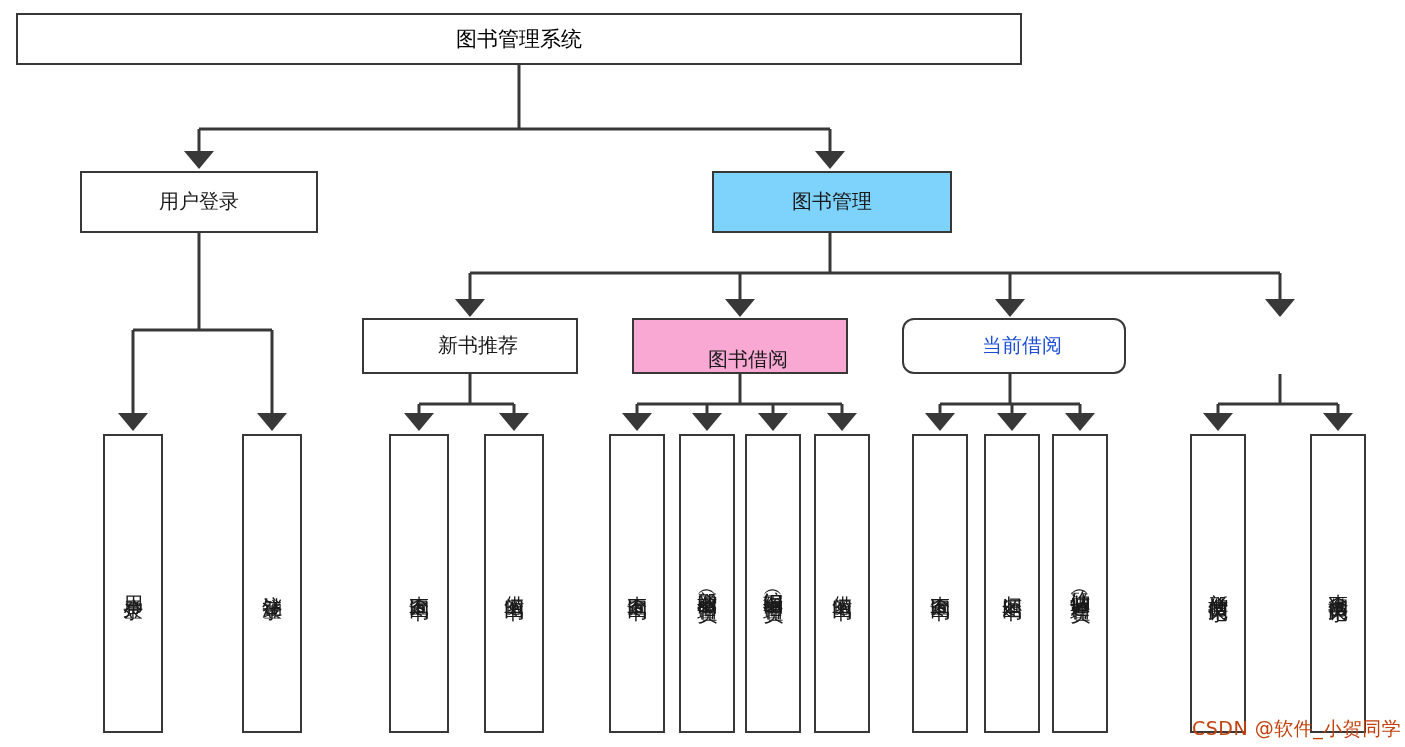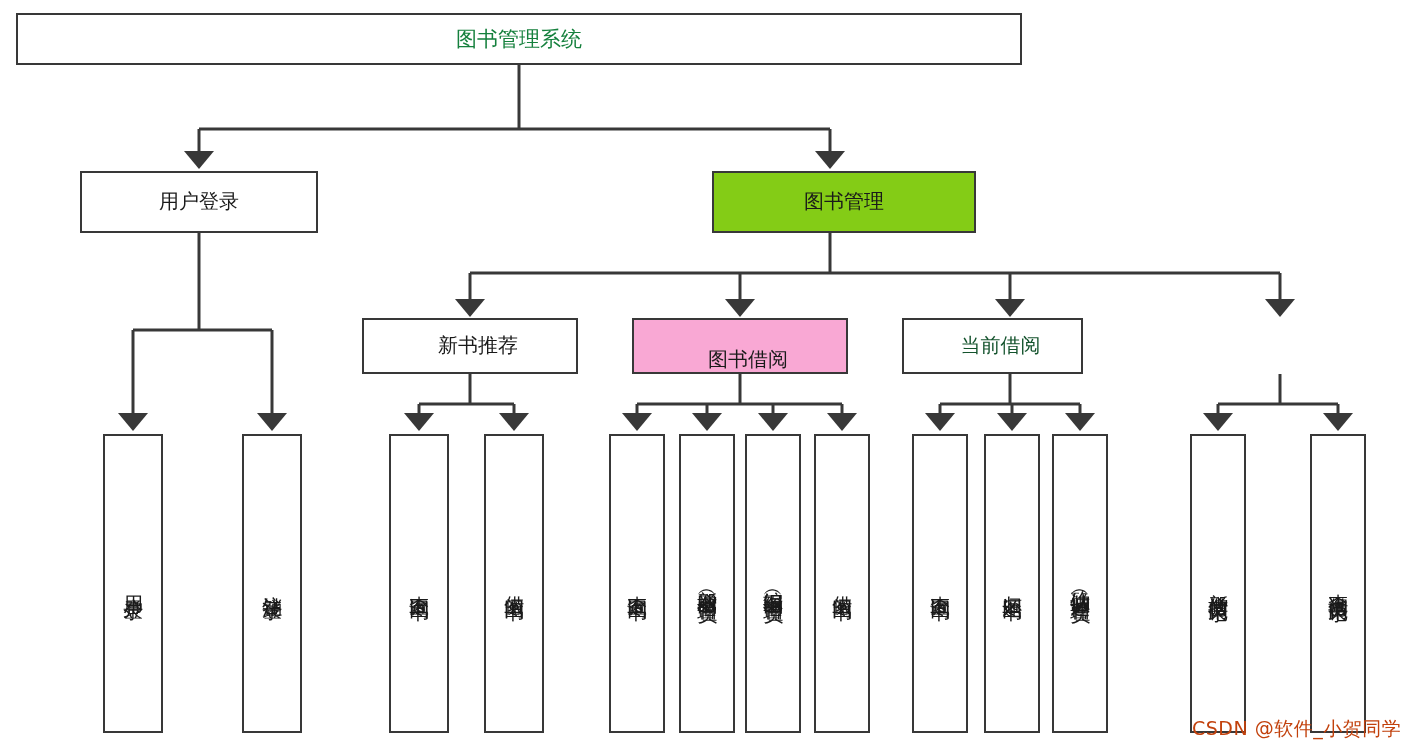--- a/index.html
+++ b/index.html
@@ -114,38 +114,38 @@
       <path d="M1012,404 L1012,422" marker-end="url(#arrow)"></path>
       <path d="M1080,404 L1080,422" marker-end="url(#arrow)"></path>
 
       <path d="M1280,374 L1280,404"></path>
       <path d="M1218,404 L1338,404"></path>
       <path d="M1218,404 L1218,422" marker-end="url(#arrow)"></path>
       <path d="M1338,404 L1338,422" marker-end="url(#arrow)"></path>
     </g>
   </svg>
 
-  <div class="node root" style="left: 16px; top: 13px; width: 1006px; height: 52px; border-color: rgb(56, 56, 56); background: rgb(255, 255, 255); color: #15803d;">
+  <div class="node root" style="left: 16px; top: 13px; width: 1006px; height: 52px; border-color: rgb(56, 56, 56); background: rgb(255, 255, 255); color: #000000;">
     <span class="label">图书管理系统</span>
   </div>
 
   <div class="node level2" style="left: 80px; top: 171px; width: 238px; height: 62px; border-color: rgb(56, 56, 56); background: rgb(255, 255, 255); color: rgb(26, 26, 26);">
     <span class="label">用户登录</span>
   </div>
-  <div class="node level2" style="left: 712px; top: 171px; width: 264px; height: 62px; border-color: rgb(56, 56, 56); background: #84cc16; color: rgb(26, 26, 26);">
+  <div class="node level2" style="left: 712px; top: 171px; width: 240px; height: 62px; border-color: rgb(56, 56, 56); background: #7dd3fc; color: rgb(26, 26, 26);">
     <span class="label">图书管理</span>
   </div>
 
   <div class="node level3" style="left: 362px; top: 318px; width: 216px; height: 56px; border-color: rgb(56, 56, 56); background: rgb(255, 255, 255); color: rgb(26, 26, 26);">
     <span class="label">新书推荐</span>
   </div>
   <div class="node level3" style="left: 632px; top: 318px; width: 216px; height: 56px; border-color: rgb(56, 56, 56); background: #f9a8d4; color: rgb(26, 26, 26); align-items: flex-end;">
     <span class="label">图书借阅</span>
   </div>
-  <div class="node level3" style="left: 902px; top: 318px; width: 181px; height: 56px; border-color: rgb(56, 56, 56); background: rgb(255, 255, 255); color: #14532d;">
+  <div class="node level3" style="left: 902px; top: 318px; width: 224px; height: 56px; border-color: rgb(56, 56, 56); background: rgb(255, 255, 255); color: #1d4ed8; border-radius: 12px;">
     <span class="label">当前借阅</span>
   </div>
 
   <div class="node leaf" style="left: 103px; top: 434px; width: 60px; height: 299px; border-color: rgb(56, 56, 56); background: rgb(255, 255, 255); color: rgb(26, 26, 26);">
     <span class="label">用户登录</span>
   </div>
   <div class="node leaf" style="left: 242px; top: 434px; width: 60px; height: 299px; border-color: rgb(56, 56, 56); background: rgb(255, 255, 255); color: rgb(26, 26, 26);">
     <span class="label">注销登录</span>
   </div>
   <div class="node leaf" style="left: 389px; top: 434px; width: 60px; height: 299px; border-color: rgb(56, 56, 56); background: rgb(255, 255, 255); color: rgb(26, 26, 26);">

